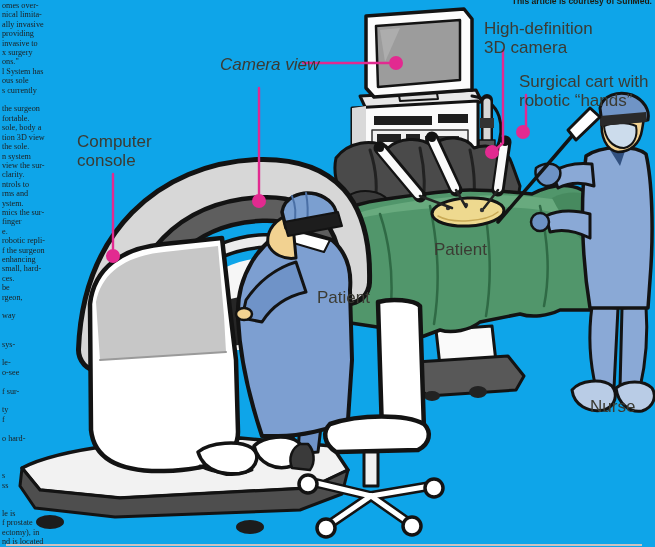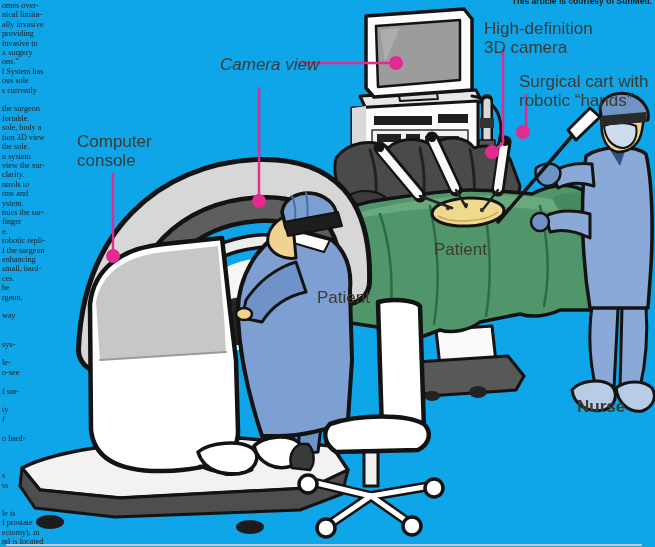--- a/index.html
+++ b/index.html
@@ -271,16 +271,16 @@
   <div class="label" style="left:519px;top:64px;margin-top:8px;">
     <span>Surgical cart with</span><br>
     <span>robotic “hands”</span>
   </div>
   <div class="label" style="left:434px;top:240px;">
     <span>Patient</span>
   </div>
   <div class="label" style="left:317px;top:288px;">
     <span>Patient</span>
   </div>
-  <div class="label" style="left:577px;top:397px;font-weight:bold;">
+  <div class="label" style="left:590px;top:397px;">
     <span>Nurse</span>
   </div>
 </div>
 
 </body></html>

